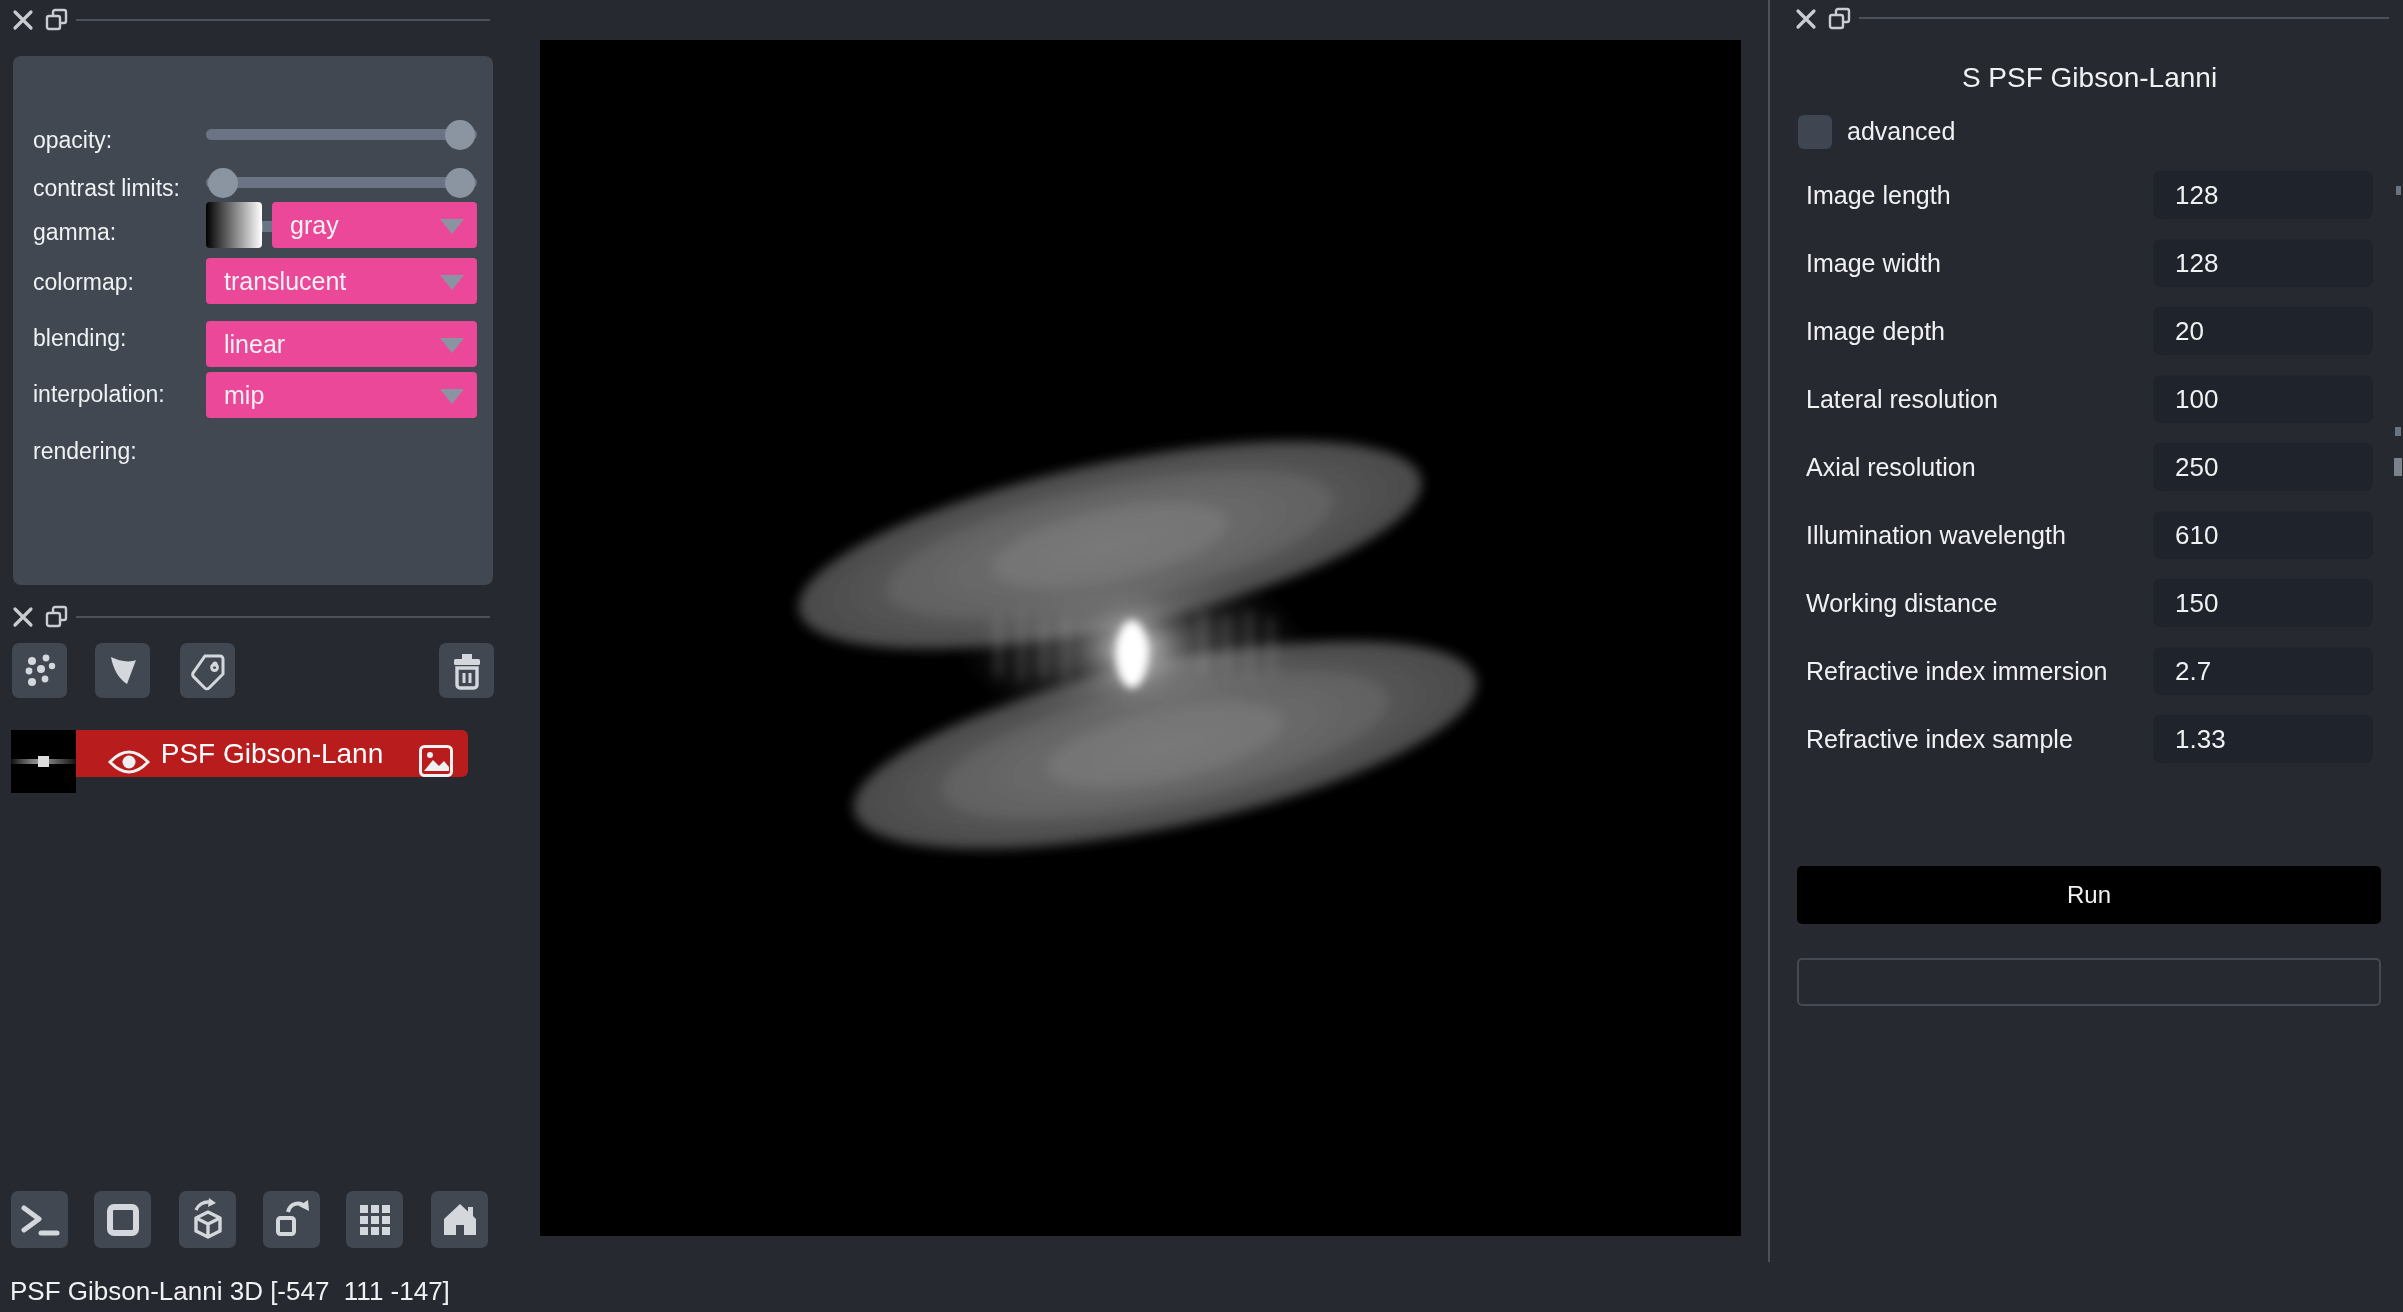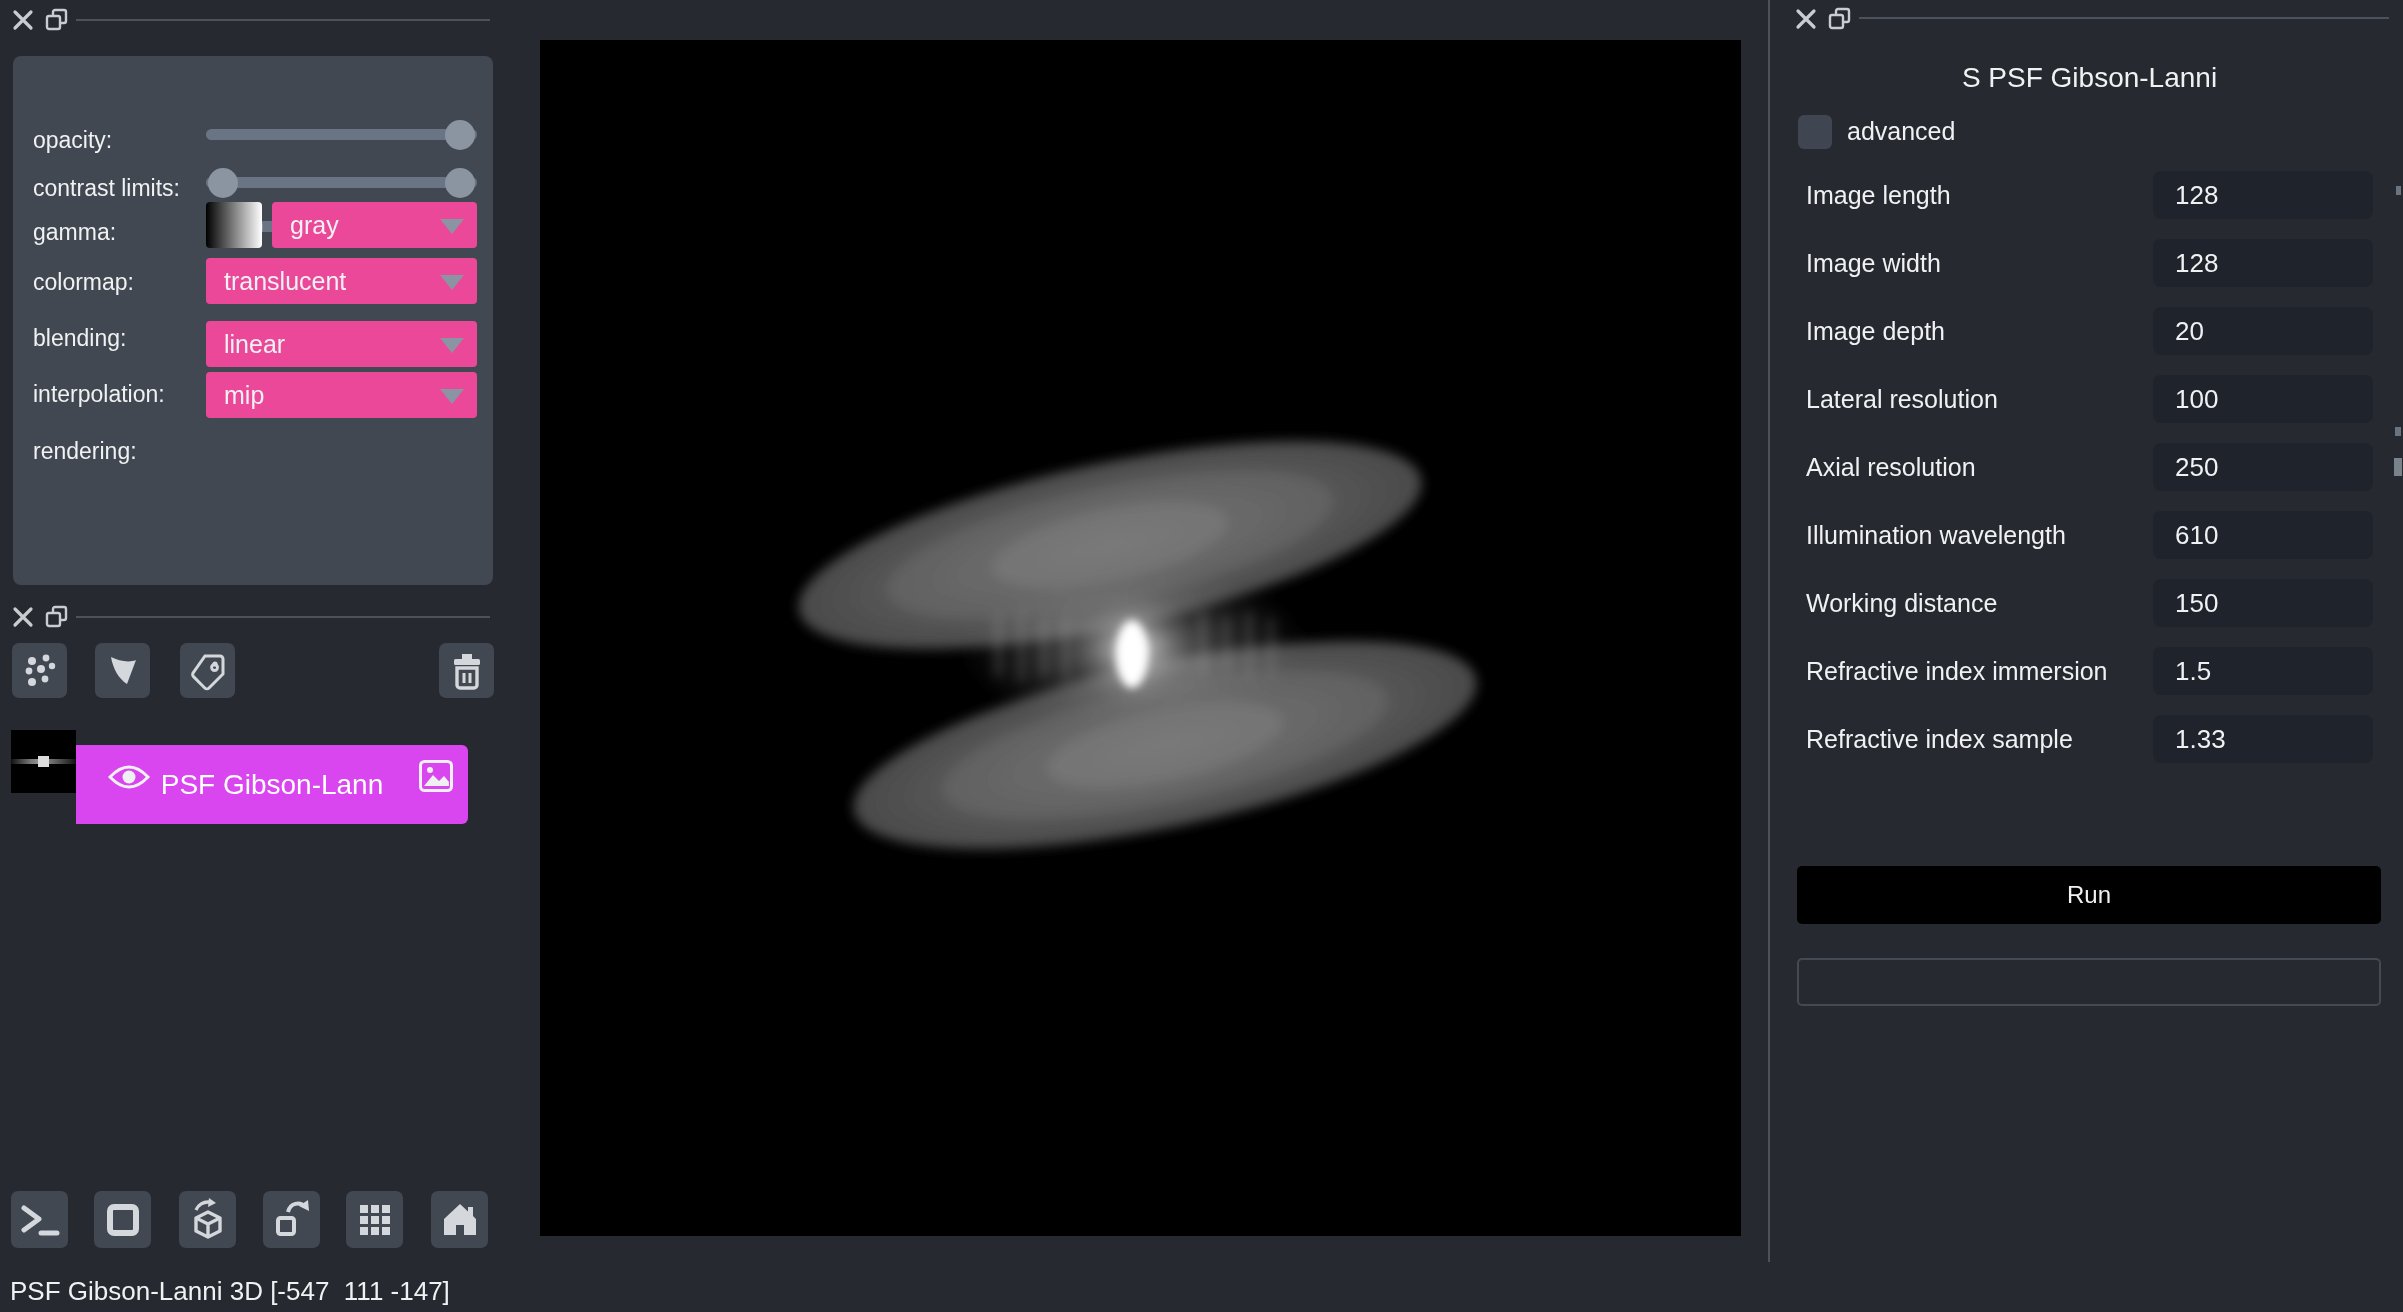--- a/index.html
+++ b/index.html
@@ -28,23 +28,23 @@
               display:flex; align-items:center; padding-left:18px; font-size:25px; color:#f0f1f2; }
   .dd-arrow { position:absolute; right:13px; top:17px; width:0; height:0;
               border-left:12px solid transparent; border-right:12px solid transparent;
               border-top:15px solid #8b94a2; }
   .cmap-swatch { position:absolute; left:193px; width:56px; height:46px; border-radius:4px;
                  background:linear-gradient(to right,#000,#fff); }
 
   
   .lbtn { position:absolute; width:55px; height:55px; background:#414851; border-radius:7px;
           display:flex; align-items:center; justify-content:center; cursor:pointer; }
-  .layer-row { position:absolute; left:76px; top:730px; width:392px; height:79px;
-               background:#d946ef; border-radius:0 6px 6px 0; display:flex; align-items:center;
-               justify-content:center; cursor:pointer;margin-top:15px; }
+  .layer-row { position:absolute; left:76px; top:730px; width:392px; height:47px;
+               background:#b91c1c; border-radius:0 6px 6px 0; display:flex; align-items:center;
+               justify-content:center; cursor:pointer; }
   .layer-name { font-size:28px; color:#ffffff; }
   .thumb { position:absolute; left:11px; top:730px; width:65px; height:63px; background:#000;
            overflow:hidden; }
   .thumb .line { position:absolute; left:0; top:29px; width:65px; height:5px;
                  background:linear-gradient(to right, #111, #777 30%, #999 45%, #777 60%, #111); }
   .thumb .dot { position:absolute; left:27px; top:26px; width:11px; height:11px; background:#ddd; }
 
   
   .tbtn { position:absolute; top:1191px; width:57px; height:57px; background:#414851;
           border-radius:7px; display:flex; align-items:center; justify-content:center; cursor:pointer; }
@@ -360,21 +360,21 @@
         </div>
         <div class="prow">
           <span class="plabel">Working distance</span>
           <div class="pinput">
             <span>150</span>
           </div>
         </div>
         <div class="prow">
           <span class="plabel">Refractive index immersion</span>
           <div class="pinput">
-            <span>1.5</span>
+            <span>2.7</span>
           </div>
         </div>
         <div class="prow">
           <span class="plabel">Refractive index sample</span>
           <div class="pinput">
             <span>1.33</span>
           </div>
         </div>
       </div>
 

